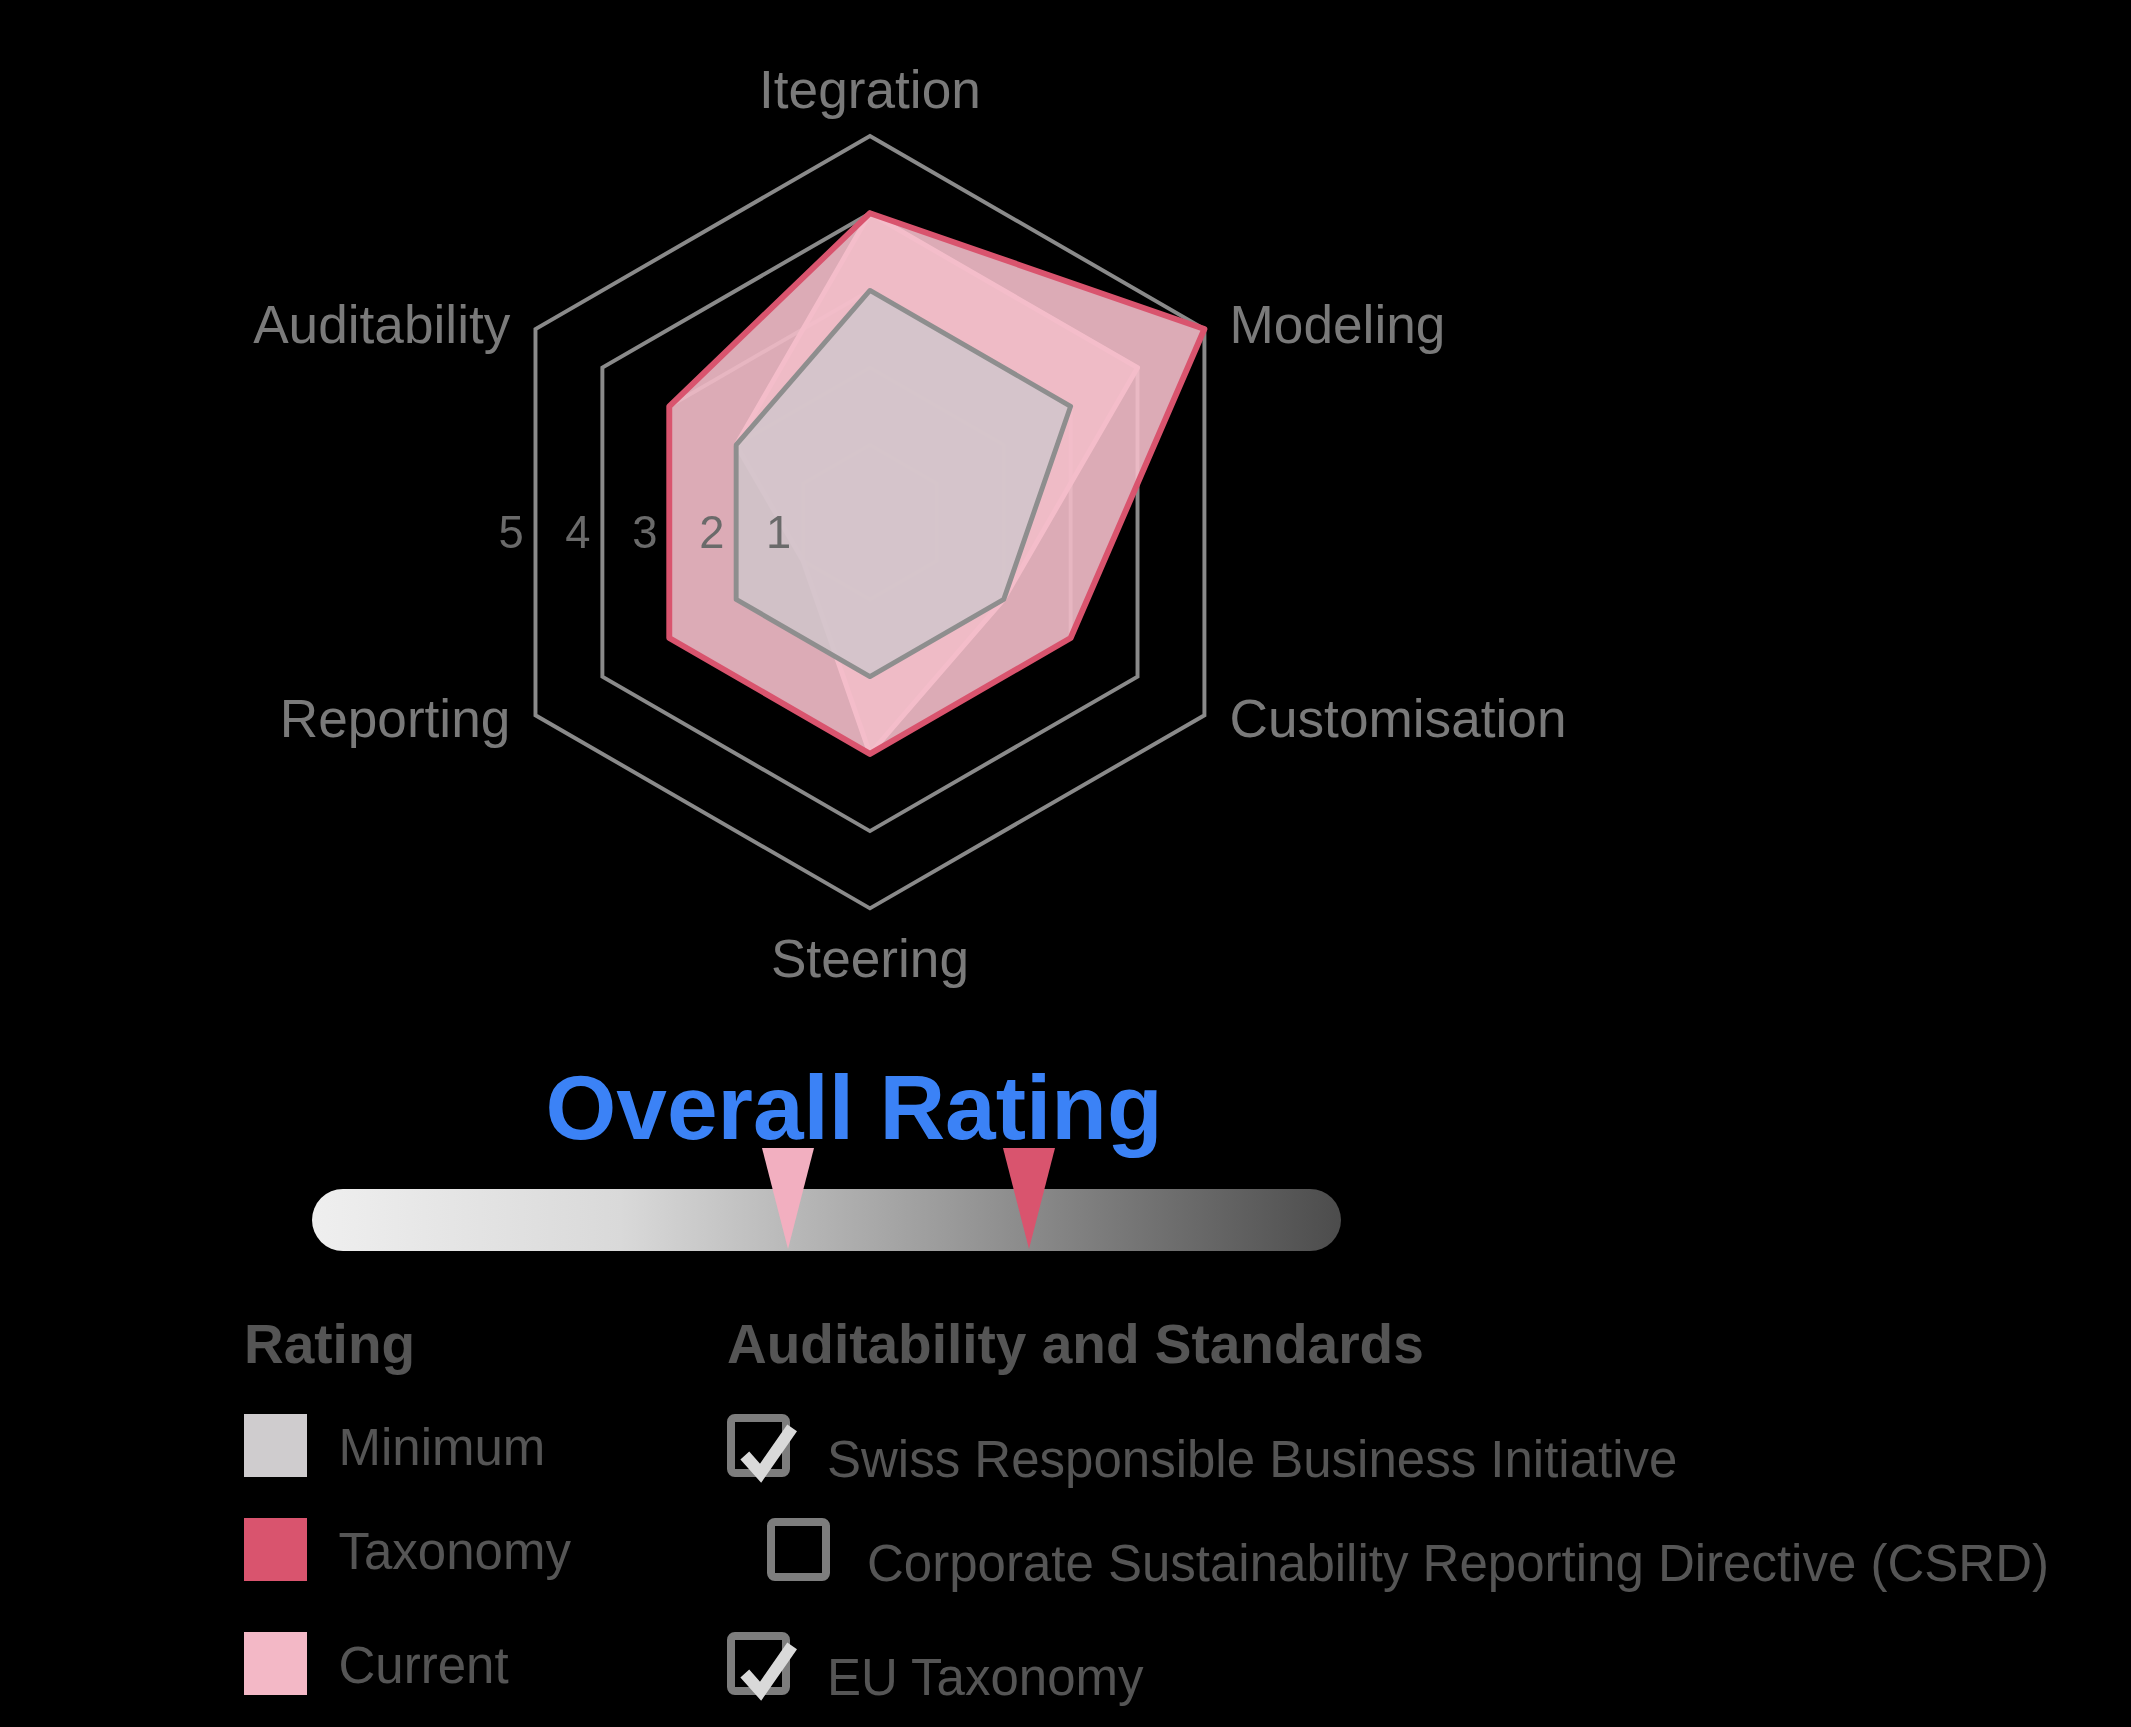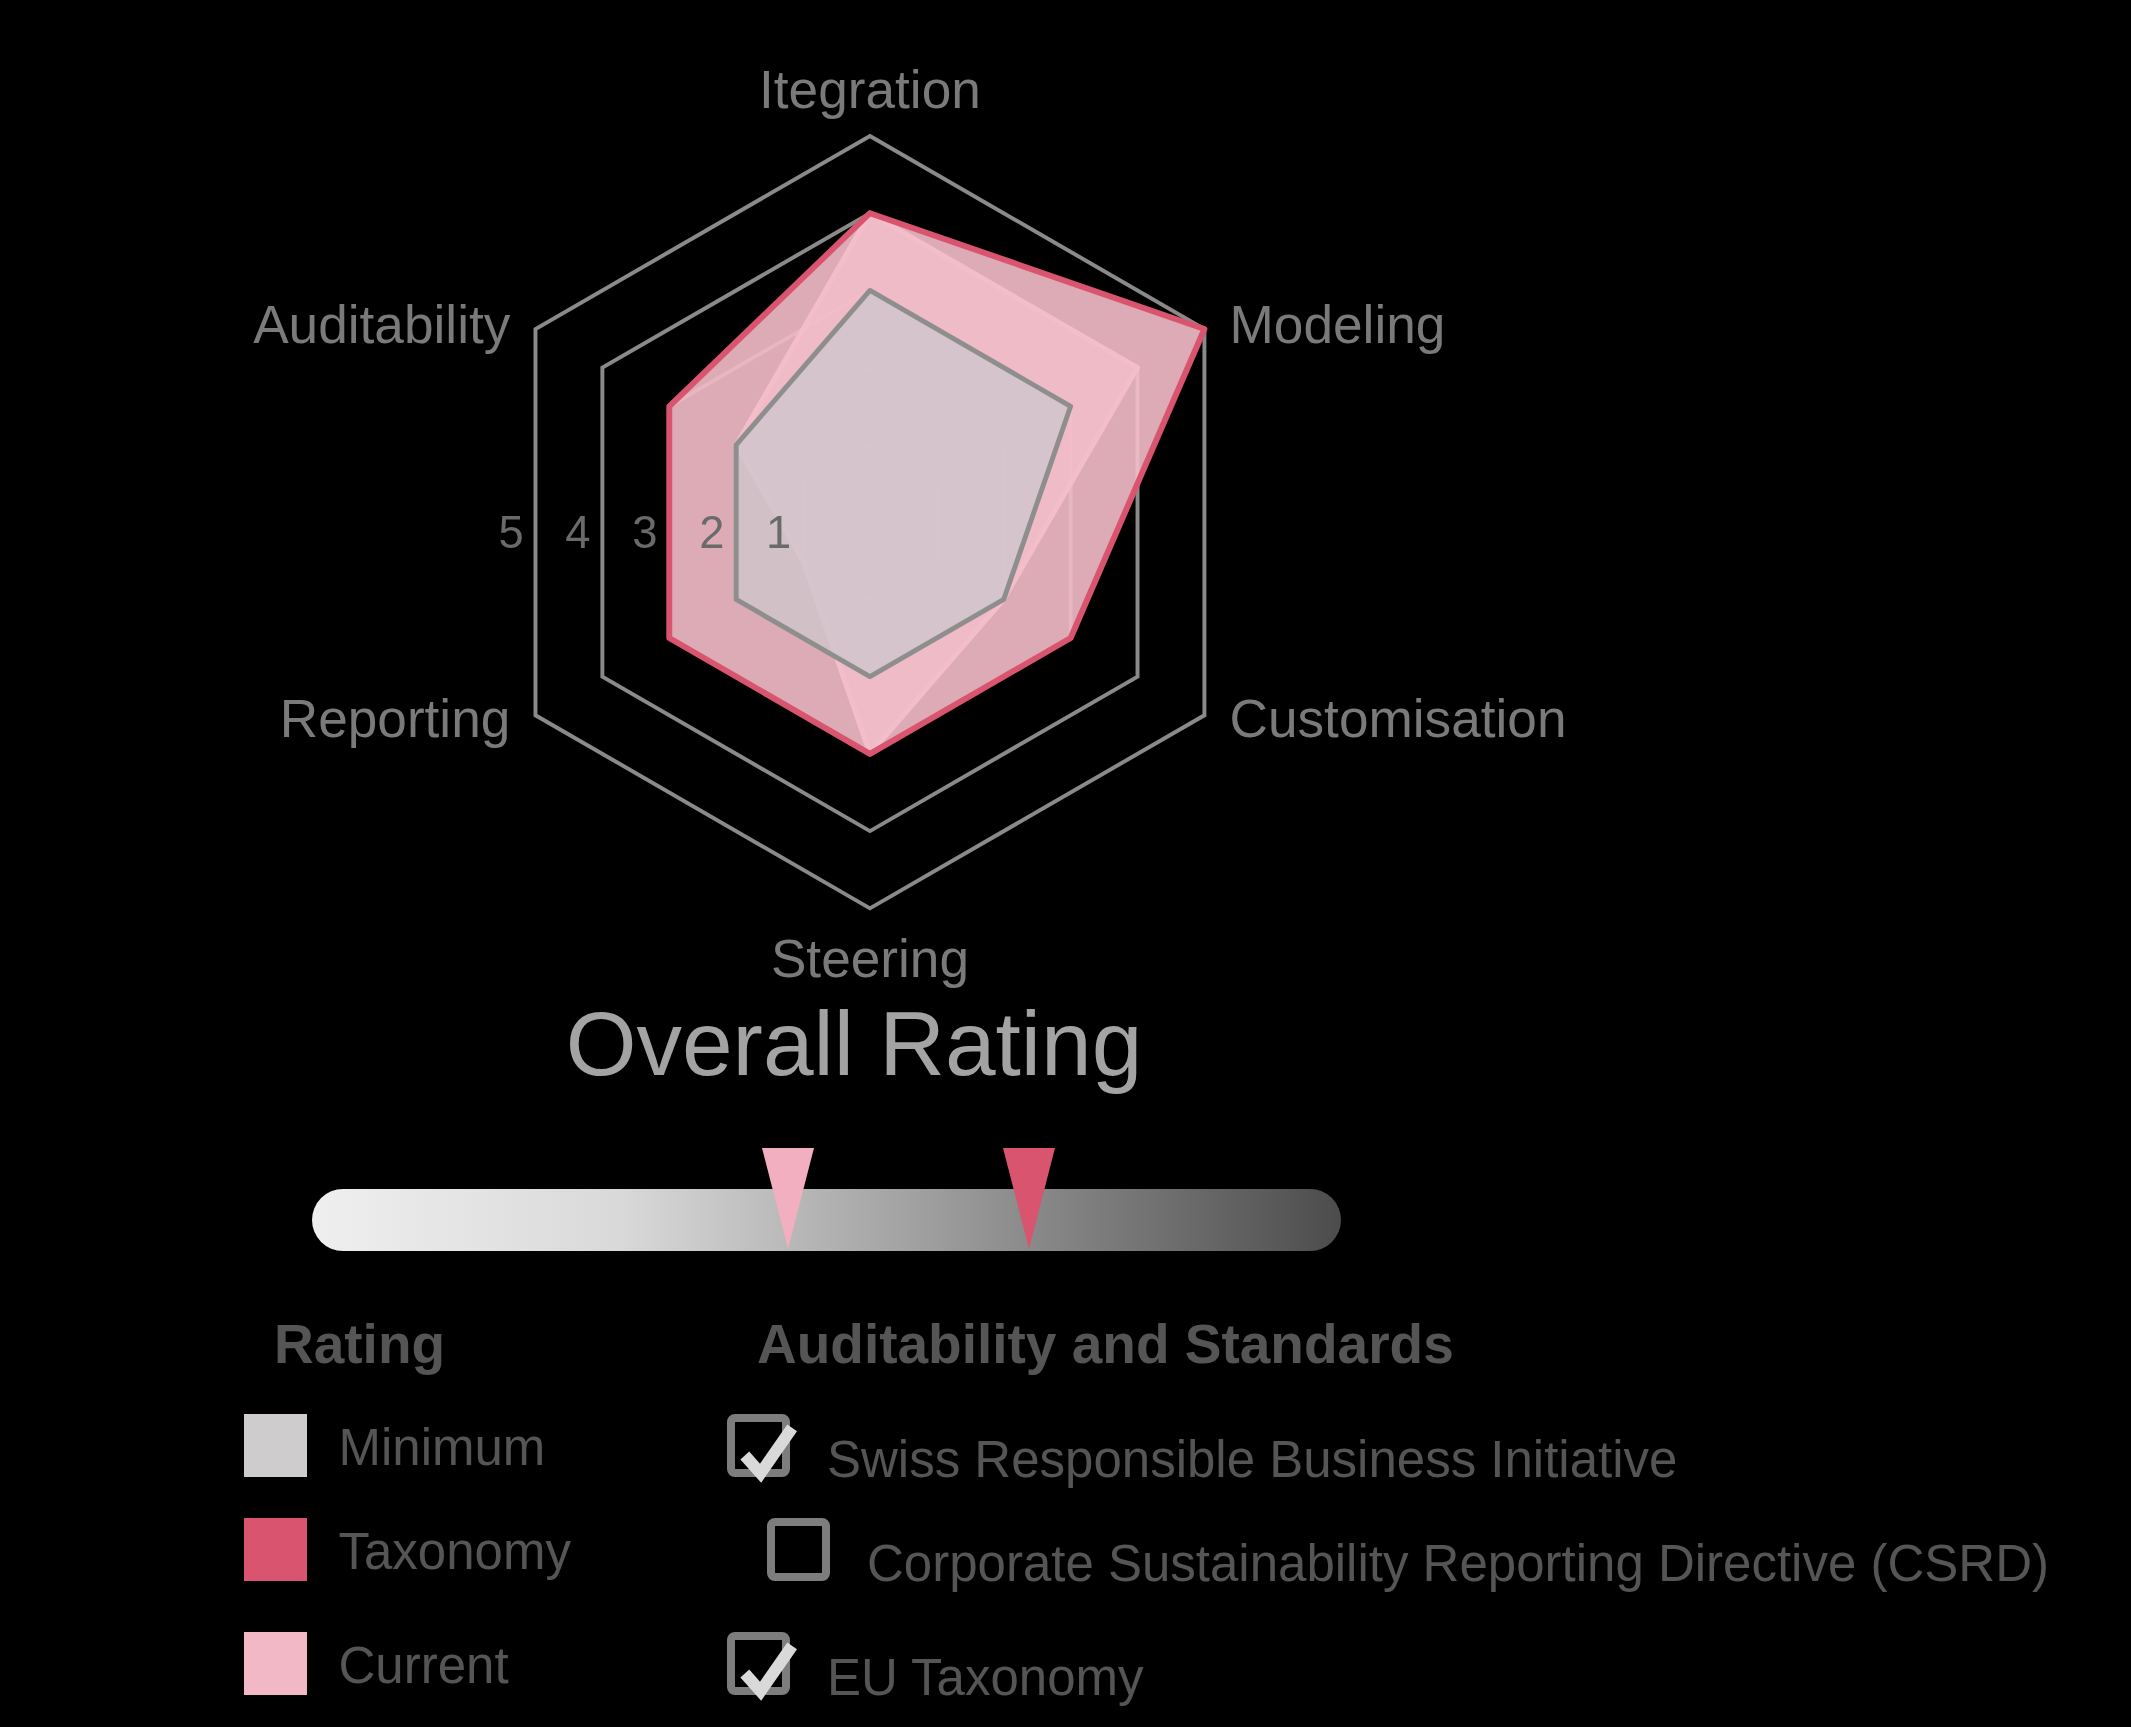--- a/index.html
+++ b/index.html
@@ -1,27 +1,27 @@
 <!DOCTYPE html>
 <html><head>
 <meta charset="utf-8">
 <style>
   html,body{margin:0;padding:0;background:#000;}
   body{width:2132px;height:1728px;position:relative;overflow:hidden;
        font-family:"Liberation Sans",sans-serif;}
   #radar-wrap{position:absolute;left:0;top:0;width:2132px;height:1728px;}
   svg text{font-family:"Liberation Sans",sans-serif;}
-  .page-title{position:absolute;left:854px;top:992px;transform:translateX(-50%);
-      font-size:91px;font-weight:400;color:#a3a3a3;white-space:nowrap;}
+  .page-title{position:absolute;left:854px;top:1056px;transform:translateX(-50%);
+      font-size:91px;font-weight:700;color:#3b82f6;white-space:nowrap;}
   .slider{position:absolute;left:312px;top:1189px;width:1029px;height:62px;
       border-radius:31.5px;
       background:linear-gradient(to right,#efefef 0%,#d9d9d9 30%,#9a9a9a 62%,#4c4c4c 100%);}
   .marker{position:absolute;top:1148px;width:0;height:0;
       border-left:26.6px solid transparent;border-right:26.6px solid transparent;}
-  .col-head{position:absolute;font-size:55px;font-weight:700;color:#555;white-space:nowrap;margin-left:30px;}
+  .col-head{position:absolute;font-size:55px;font-weight:700;color:#555;white-space:nowrap;}
   .leg-row{position:absolute;display:flex;align-items:flex-end;height:63px;}
   .swatch{width:63px;height:63px;flex:0 0 63px;}
   .leg-label{margin-left:31.5px;font-size:51px;color:#555;white-space:nowrap;}
   .cb-row{position:absolute;display:flex;align-items:center;height:63px;}
   .checkbox{width:63px;height:63px;flex:0 0 63px;box-sizing:border-box;
       border:8.9px solid #7d7d7d;border-radius:7.9px;position:relative;}
   .checkbox svg{position:absolute;left:-3.9px;top:-7.9px;overflow:visible;}
   .cb-label{margin-left:37px;font-size:51px;color:#555;white-space:nowrap;margin-top:28px;}
 </style>
 </head>

